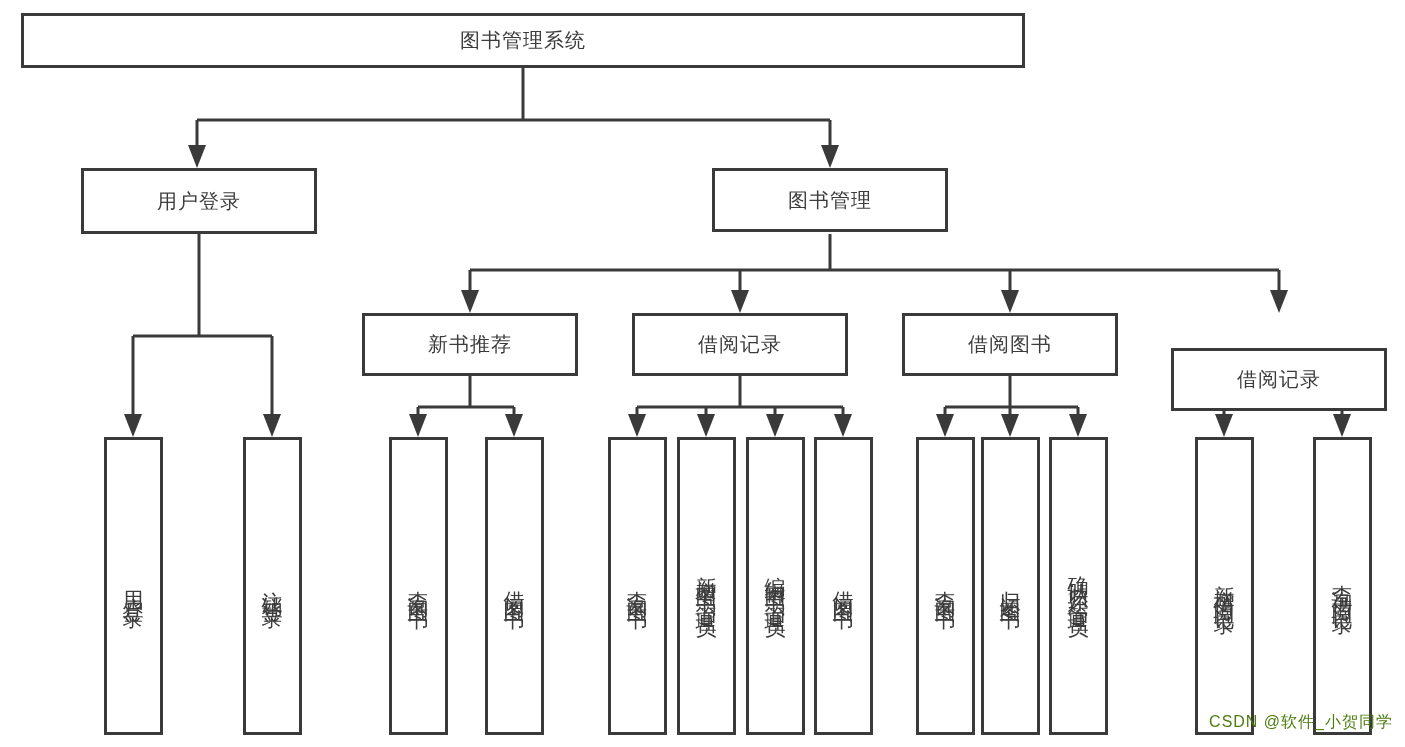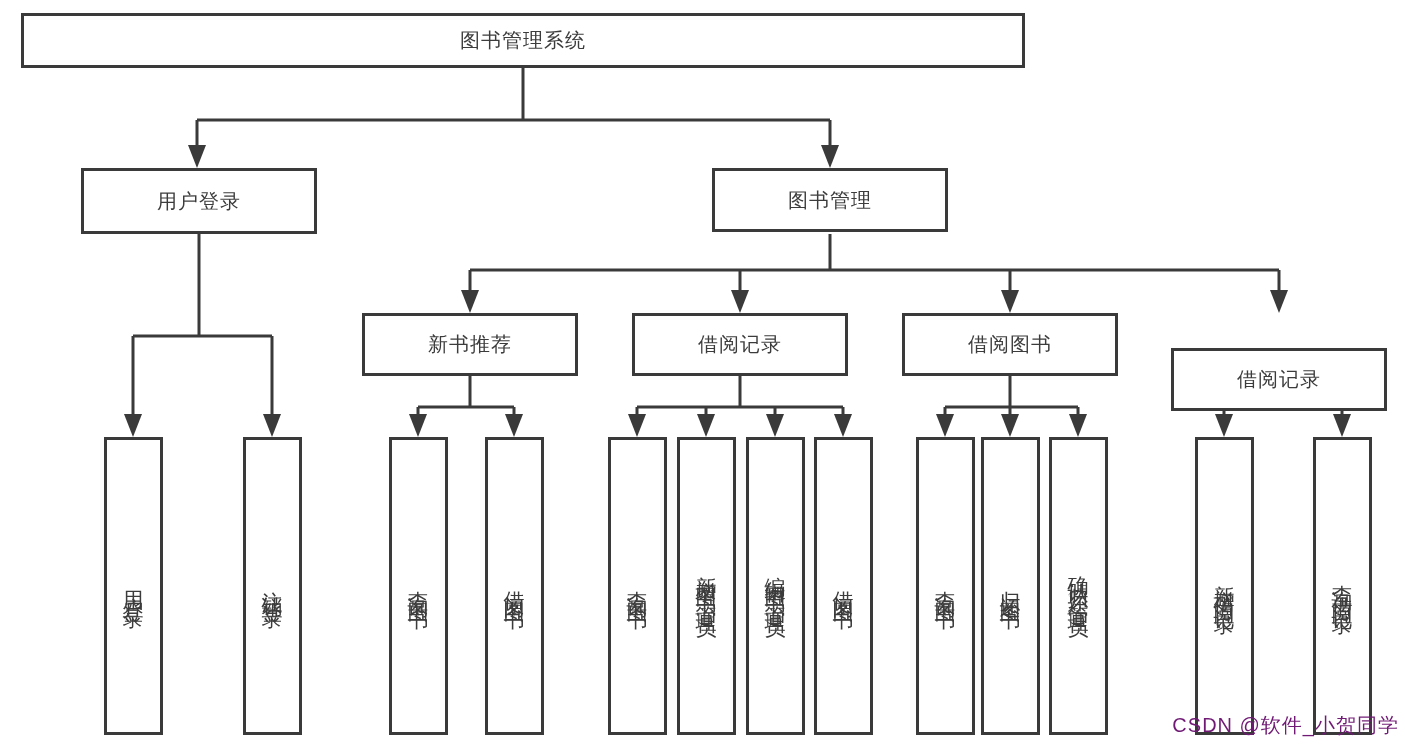--- a/index.html
+++ b/index.html
@@ -50,24 +50,24 @@
   .leaf   { top: 437px; width: 59px; height: 298px; }
   .lfA1 { left: 104px; }  .lfA2 { left: 243px; }
   .lfB1 { left: 389px; }  .lfB2 { left: 485px; }
   .lfC1 { left: 608px; }  .lfC2 { left: 677px; }
   .lfC3 { left: 746px; }  .lfC4 { left: 814px; }
   .lfD1 { left: 916px; }  .lfD2 { left: 981px; }
   .lfD3 { left: 1049px; }
   .lfE1 { left: 1195px; } .lfE2 { left: 1313px; }
   .watermark {
     position: absolute;
-    right: 6px;
+    right: 12px;
     top: 712px;
-    font-size: 20px;
-    color: #701a75;
+    font-size: 16px;
+    color: #4d7c0f;
     letter-spacing: 1px;
     white-space: nowrap;
     z-index: 5;
   }
 </style>
 </head>
 <body>
 
 <div class="canvas">
 

